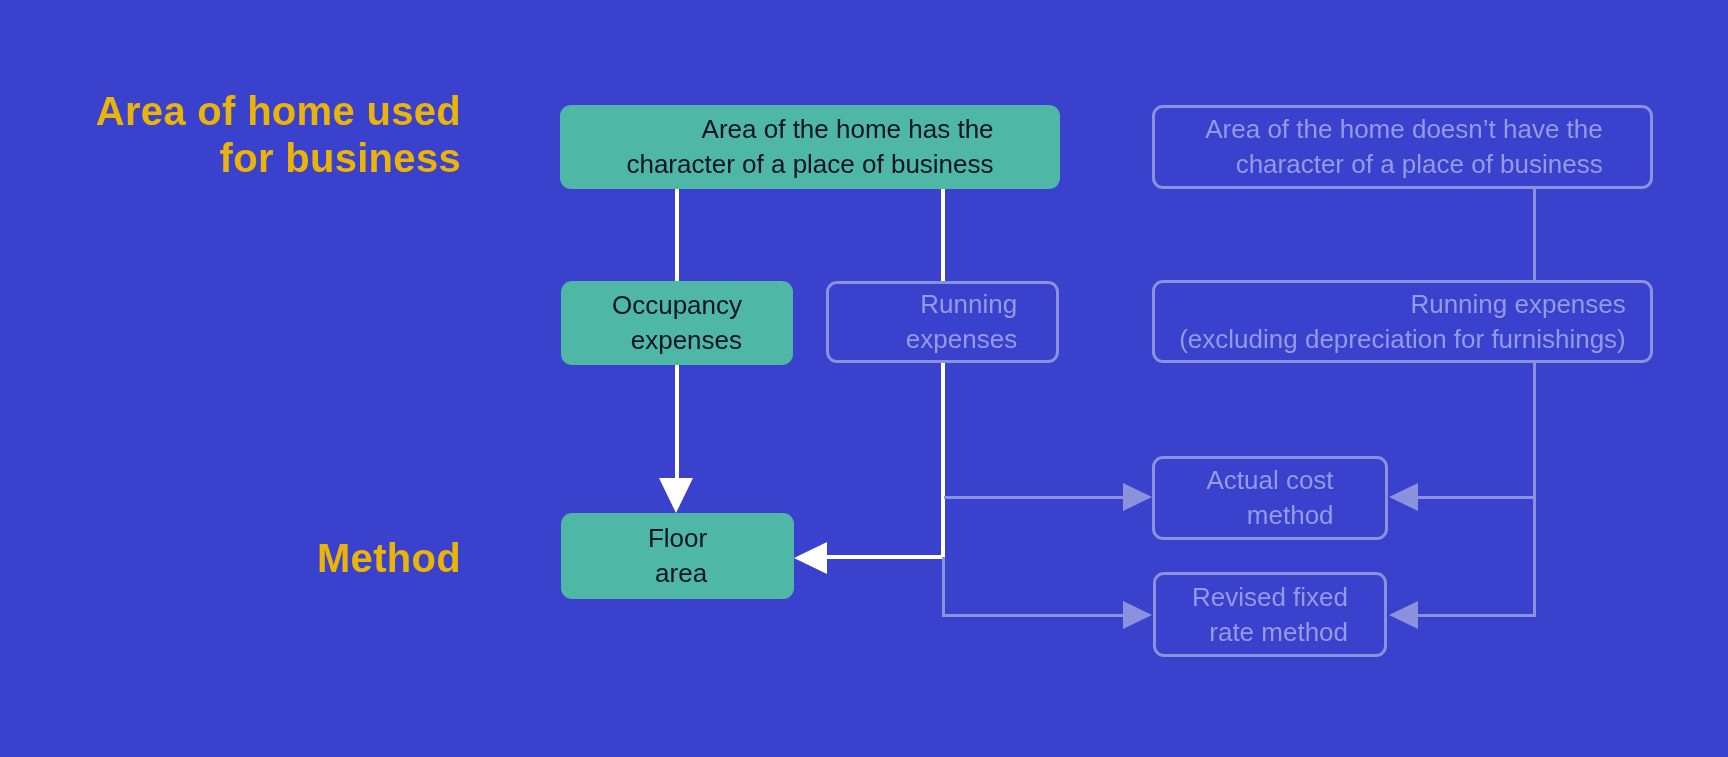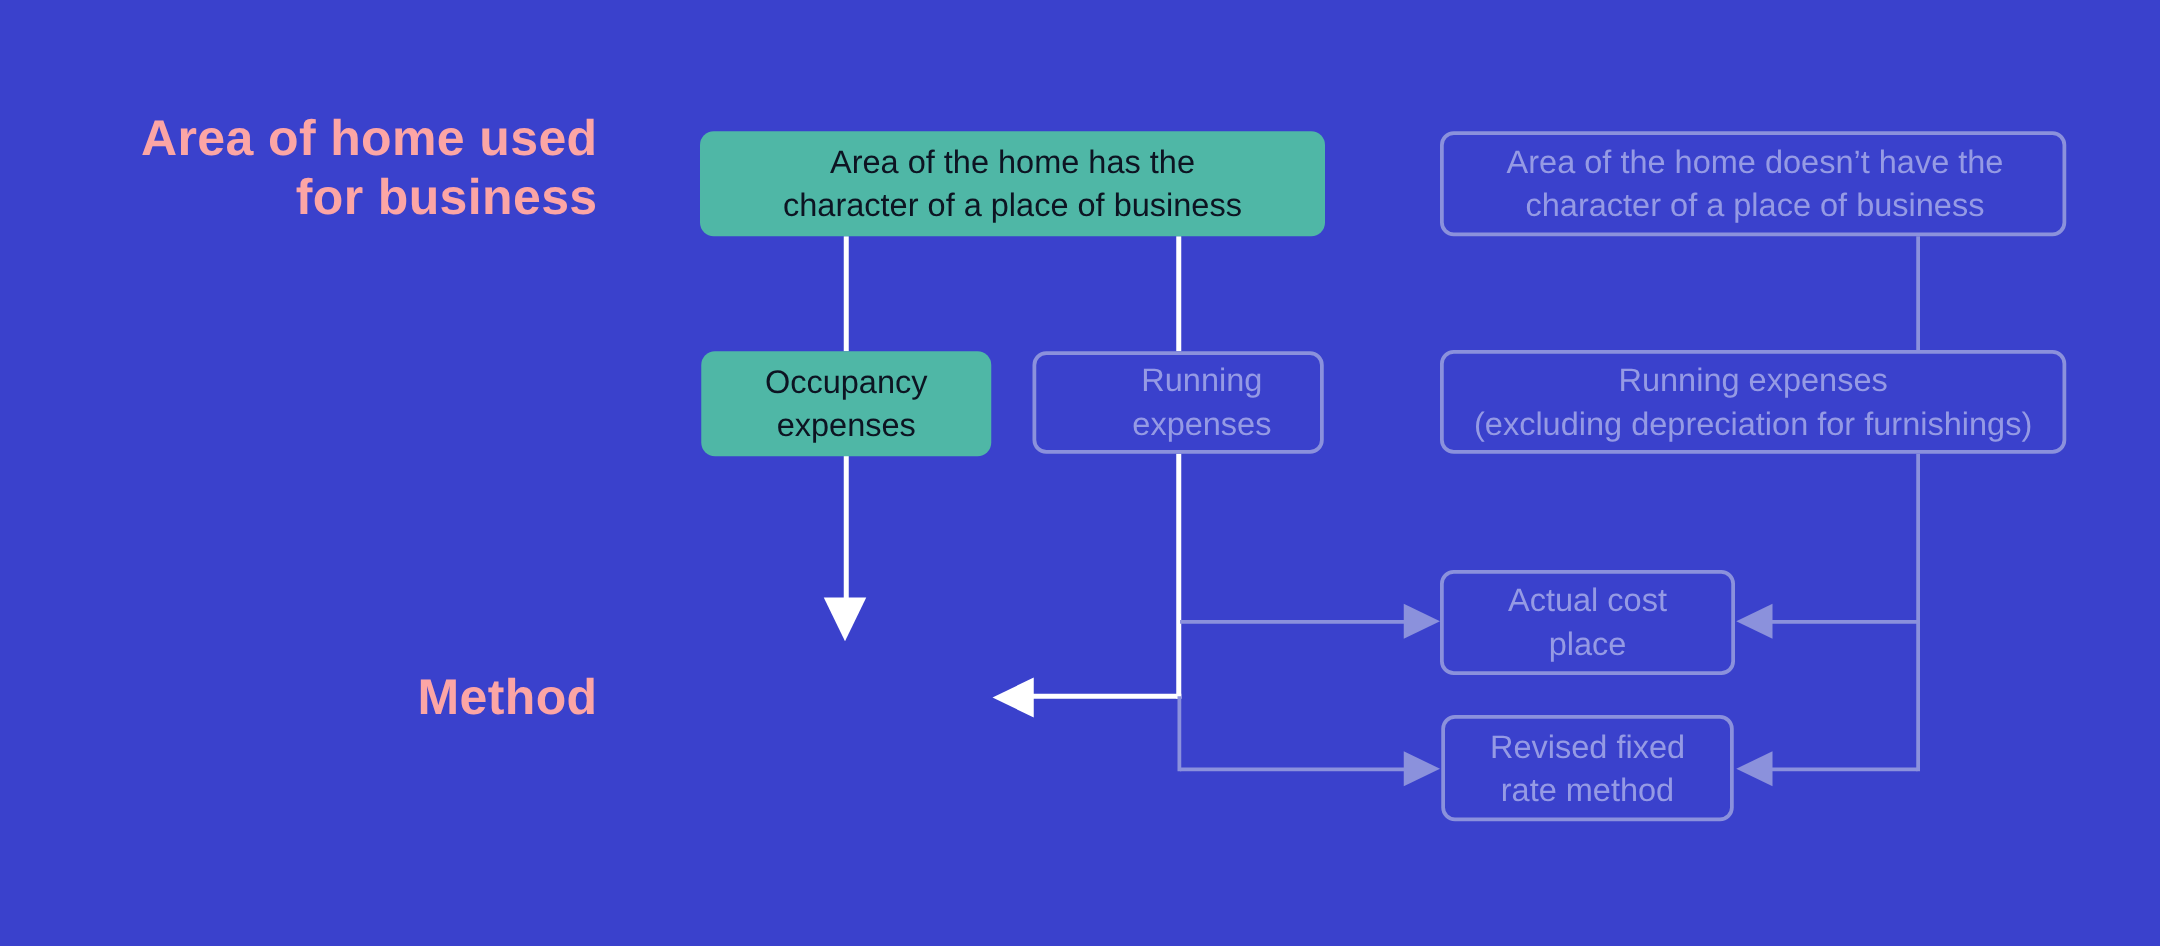--- a/index.html
+++ b/index.html
@@ -1,27 +1,27 @@
 <!DOCTYPE html>
 <html><head>
 <meta charset="utf-8">
 <style>
   html,body { margin:0; padding:0; background:#3a41cc; }
   .canvas {
     position:relative; width:1728px; height:757px; background:#3a41cc;
     overflow:hidden; font-family:"Liberation Sans", sans-serif;
   }
   .rowlabel {
-    position:absolute; left:60px; width:418px; text-align:right;
-    color:#fca5a5; font-weight:800; font-size:40px; line-height:47px;
+    position:absolute; left:43px; width:418px; text-align:right;
+    color:#eab308; font-weight:800; font-size:40px; line-height:47px;
     white-space:pre-line; letter-spacing:0.3px;
   }
   .node {
     position:absolute; display:flex; align-items:center; justify-content:center;
-    text-align:center; white-space:pre-line; font-size:26px; line-height:35px;
+    text-align:right; white-space:pre-line; font-size:26px; line-height:35px;
     border-radius:11px; box-sizing:border-box; padding:0 10px;
   }
   .filled { background:#4fb7a6; color:#0d1422; }
   .outlined { border:3px solid #8b91dc; color:#959ae4; background:transparent; }
   .line { position:absolute; }
   .white { background:#ffffff; }
   .lav { background:#8b91dc; }
   .arrow { position:absolute; width:0; height:0; }
   .arr-down-white { border-left:17px solid transparent; border-right:17px solid transparent; border-top:35px solid #ffffff; }
   .arr-left-white { border-top:16px solid transparent; border-bottom:16px solid transparent; border-right:33px solid #ffffff; }
@@ -60,18 +60,20 @@
   <div class="node filled" style="left:560px;  top:105px; width:500px; height:84px;">Area of the home has the
 character of a place of business</div>
   <div class="node outlined" style="left:1152px; top:105px; width:501px; height:84px;padding-left:13px;">Area of the home doesn’t have the
 character of a place of business</div>
   <div class="node filled" style="left:561px;  top:281px; width:232px; height:84px;">Occupancy
 expenses</div>
   <div class="node outlined" style="left:826px;  top:281px; width:233px; height:82px;padding-left:48px;">Running
 expenses</div>
   <div class="node outlined" style="left:1152px; top:280px; width:501px; height:83px;">Running expenses
 (excluding depreciation for furnishings)</div>
+  <div class="node filled" style="left:561px;  top:513px; width:233px; height:86px;">Floor
+area</div>
   <div class="node outlined" style="left:1152px; top:456px; width:236px; height:84px;">Actual cost
-place</div>
+method</div>
   <div class="node outlined" style="left:1153px; top:572px; width:234px; height:85px;">Revised fixed
 rate method</div>
 
 </div>
 
 </body></html>

